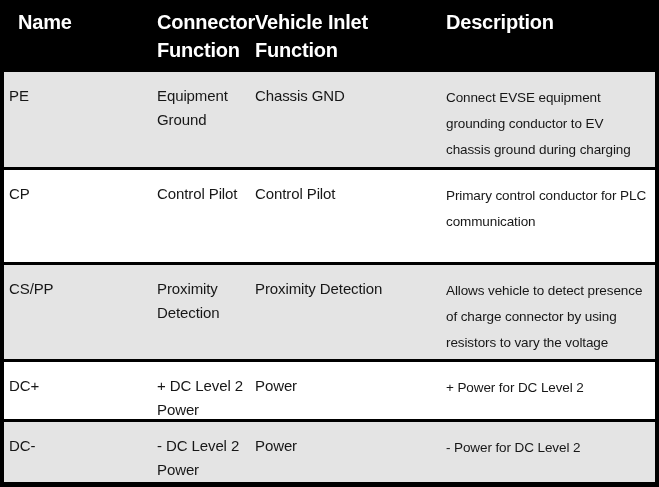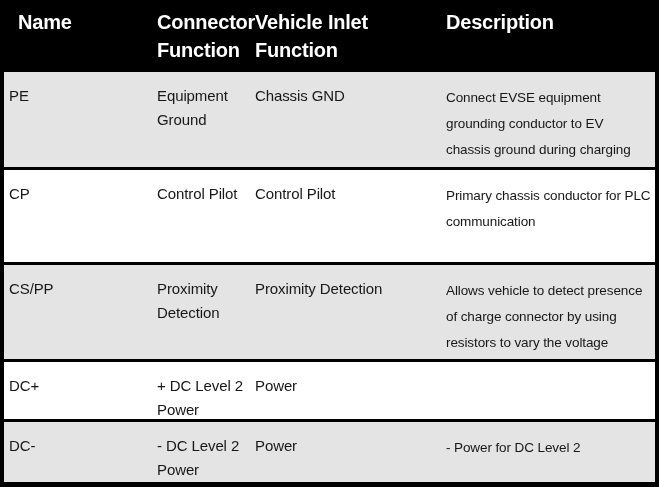--- a/index.html
+++ b/index.html
@@ -122,36 +122,37 @@
       <div class="td col-inlet">Chassis GND</div>
       <div class="td col-fn">Equipment
 Ground</div>
       <div class="td col-desc desc">Connect EVSE equipment grounding conductor to EV chassis ground during charging</div>
     </div>
 
     <div class="tr plain r1">
       <div class="td col-name">CP</div>
       <div class="td col-fn">Control Pilot</div>
       <div class="td col-inlet">Control Pilot</div>
-      <div class="td col-desc desc">Primary chassis conductor for PLC communication</div>
+      <div class="td col-desc desc">Primary control conductor for PLC communication</div>
     </div>
 
     <div class="tr shaded r2">
       <div class="td col-name">CS/PP</div>
       <div class="td col-fn">Proximity
 Detection</div>
       <div class="td col-inlet">Proximity Detection</div>
       <div class="td col-desc desc">Allows vehicle to detect presence of charge connector by using resistors to vary the voltage detected</div>
     </div>
 
     <div class="tr plain r3">
       <div class="td col-name">DC+</div>
       <div class="td col-fn">+ DC Level 2
 Power</div>
       <div class="td col-inlet">Power</div>
+      <div class="td col-desc desc">+ Power for DC Level 2</div>
     </div>
 
     <div class="tr shaded r4">
       <div class="td col-name">DC-</div>
       <div class="td col-fn">- DC Level 2
 Power</div>
       <div class="td col-inlet">Power</div>
       <div class="td col-desc desc">- Power for DC Level 2</div>
     </div>
 

